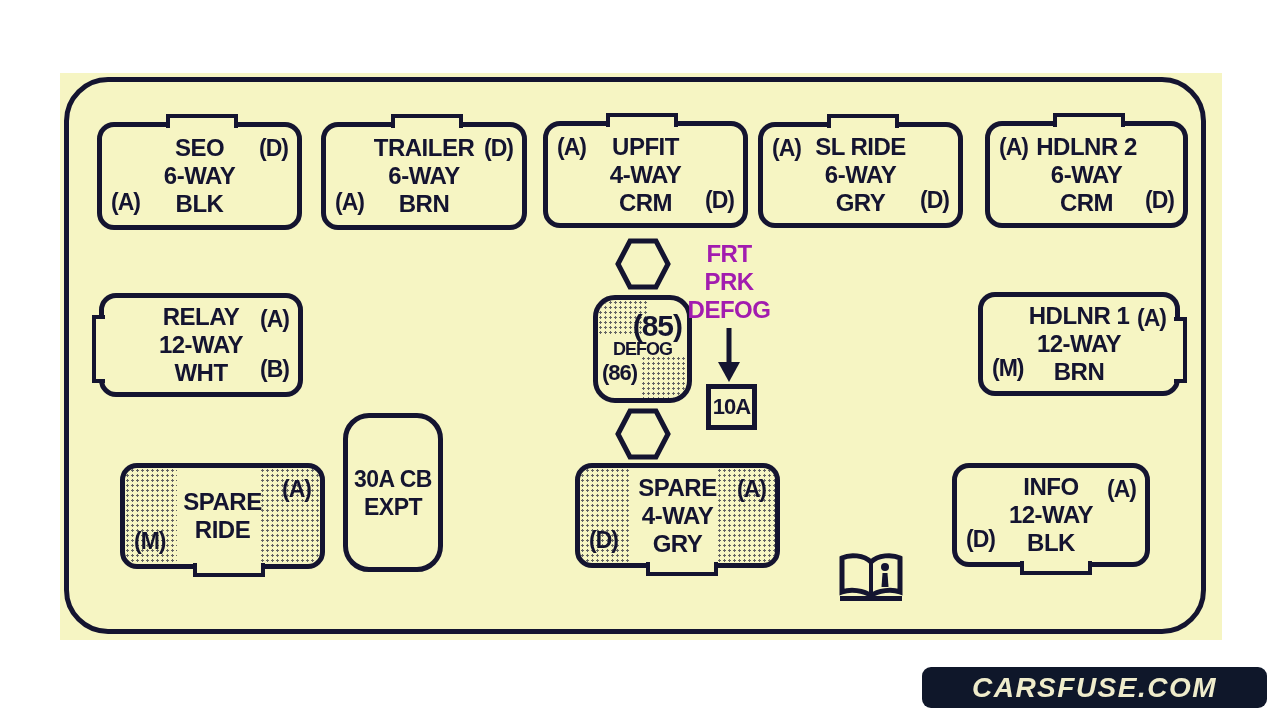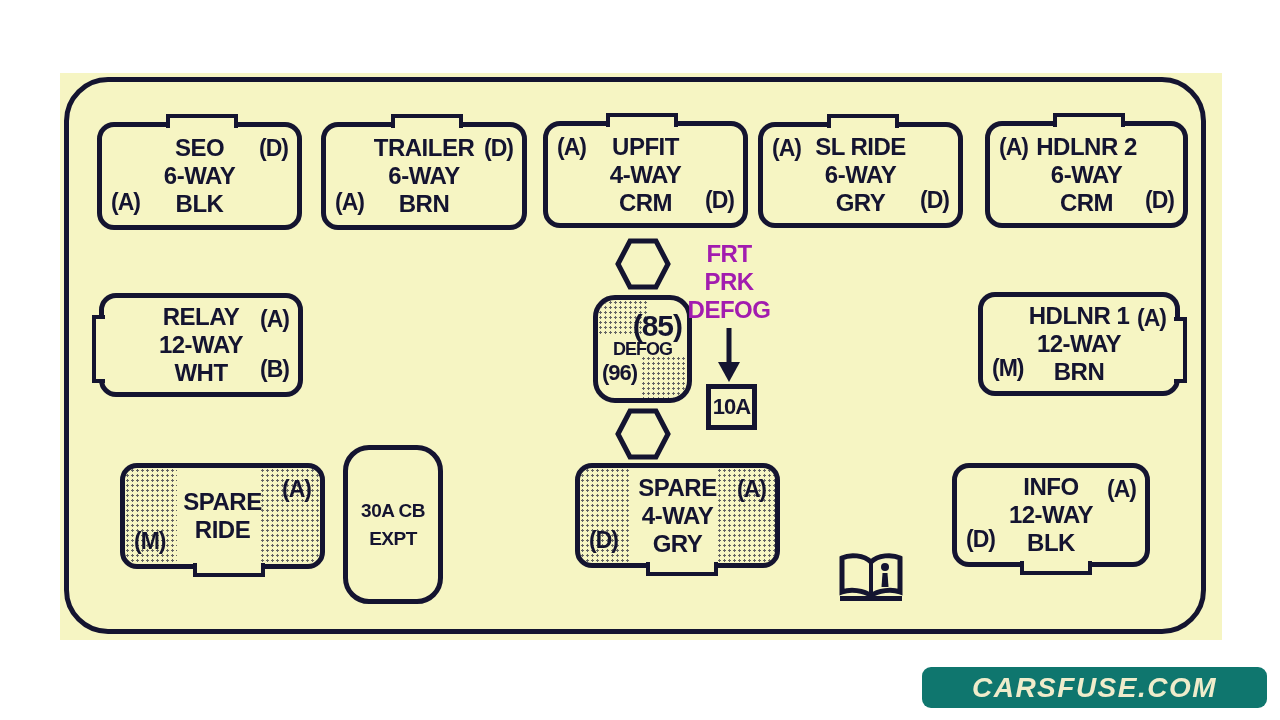--- a/index.html
+++ b/index.html
@@ -37,21 +37,21 @@
 
   .freetext { position:absolute; color:#a21caf; font-weight:bold;
               text-align:center; font-size:24px; line-height:28px; letter-spacing:-0.5px; }
 
   .fusebox10a { position:absolute; left:706px; top:384px; width:51px; height:46px;
                 border:5px solid #141430; background:#f6f5c3; display:flex;
                 align-items:center; justify-content:center;
                 font-weight:bold; font-size:22px; color:#141430; letter-spacing:-1px; }
 
   .watermark { position:absolute; left:922px; top:667px; width:345px; height:41px;
-               background:#0f766e; border-radius:9px; display:flex;
+               background:#0f172a; border-radius:9px; display:flex;
                align-items:center; justify-content:center;
                color:#efeccb; font-weight:bold; font-style:italic;
                font-size:28px; letter-spacing:1.5px; }
 
   svg { position:absolute; overflow:visible; }
 </style>
 </head>
 <body>
 
 <div class="canvas">
@@ -115,21 +115,21 @@
 
   <svg style="left:615px; top:238px;" width="56" height="52">
     <polygon points="3,26 15,3 41,3 53,26 41,49 15,49" fill="none" stroke="#141430" stroke-width="5"></polygon>
   </svg>
 
   <div class="block" style="left:593px; top:295px; width:99px; height:108px; border-radius:22px;">
     <span class="stipple" style="left:0; top:0; width:50px; height:36px; border-top-left-radius:18px;"></span>
     <span class="stipple" style="right:0; bottom:0; width:46px; height:42px; border-bottom-right-radius:18px;"></span>
     <span class="corner" style="top:9px; right:5px; font-size:30px;">(85)</span>
     <span style="position:relative; font-size:18px; letter-spacing:-1px;">DEFOG</span>
-    <span class="corner" style="bottom:12px; left:4px; font-size:22px;">(96)</span>
+    <span class="corner" style="bottom:12px; left:4px; font-size:22px;">(86)</span>
   </div>
 
   <svg style="left:615px; top:408px;" width="56" height="52">
     <polygon points="3,26 15,3 41,3 53,26 41,49 15,49" fill="none" stroke="#141430" stroke-width="5"></polygon>
   </svg>
 
   <div class="freetext" style="left:683px; top:240px; width:92px;">
     <div>FRT</div>
     <div>PRK</div>
     <div>DEFOG</div>
@@ -156,21 +156,21 @@
   <div class="block" style="left:120px; top:463px; width:205px; height:106px;">
     <span class="stipple" style="left:0; top:0; bottom:0; width:52px; border-radius:12px 0 0 12px;"></span>
     <span class="stipple" style="right:0; top:0; bottom:0; width:60px; border-radius:0 12px 12px 0;"></span>
     <span class="tab tab-bottom" style="left:68px;"></span>
     <span class="corner c-tr">(A)</span>
     <span class="corner c-bl">(M)</span>
     <div class="ln" style="position:relative;">SPARE</div>
     <div class="ln" style="position:relative;">RIDE</div>
   </div>
 
-  <div class="block" style="left:343px; top:413px; width:100px; height:159px; border-radius:26px; font-size:19px;margin-top:32px;">
+  <div class="block" style="left:343px; top:413px; width:100px; height:159px; border-radius:26px; font-size:23px;">
     <div class="ln">30A CB</div>
     <div class="ln">EXPT</div>
   </div>
 
 
   <div class="block" style="left:575px; top:463px; width:205px; height:105px;">
     <span class="stipple" style="left:0; top:0; bottom:0; width:50px; border-radius:12px 0 0 12px;"></span>
     <span class="stipple" style="right:0; top:0; bottom:0; width:58px; border-radius:0 12px 12px 0;"></span>
     <span class="tab tab-bottom" style="left:66px;"></span>
     <span class="corner c-tr">(A)</span>

